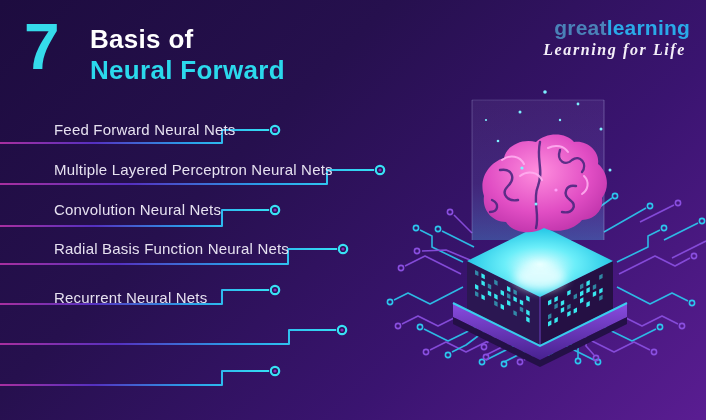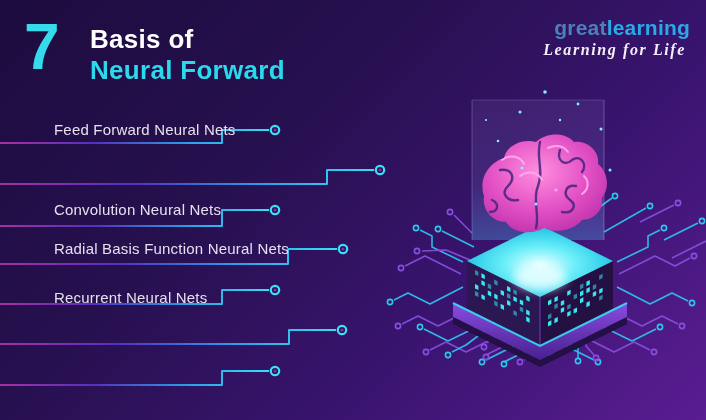--- a/index.html
+++ b/index.html
@@ -288,16 +288,17 @@
     <div class="title-line1">Basis of</div>
     <div class="title-line2">Neural Forward</div>
   </div>
 
   <div class="logo-block">
     <div class="logo-word"><span class="logo-part1">great</span><span class="logo-part2">learning</span></div>
     <div class="logo-tagline">Learning for Life</div>
   </div>
 
   <div class="list-item i1">Feed Forward Neural Nets</div>
+  <div class="list-item i2">Multiple Layered Perceptron Neural Nets</div>
   <div class="list-item i3">Convolution Neural Nets</div>
   <div class="list-item i4">Radial Basis Function Neural Nets</div>
   <div class="list-item i5">Recurrent Neural Nets</div>
 </div>
 
 </body></html>

